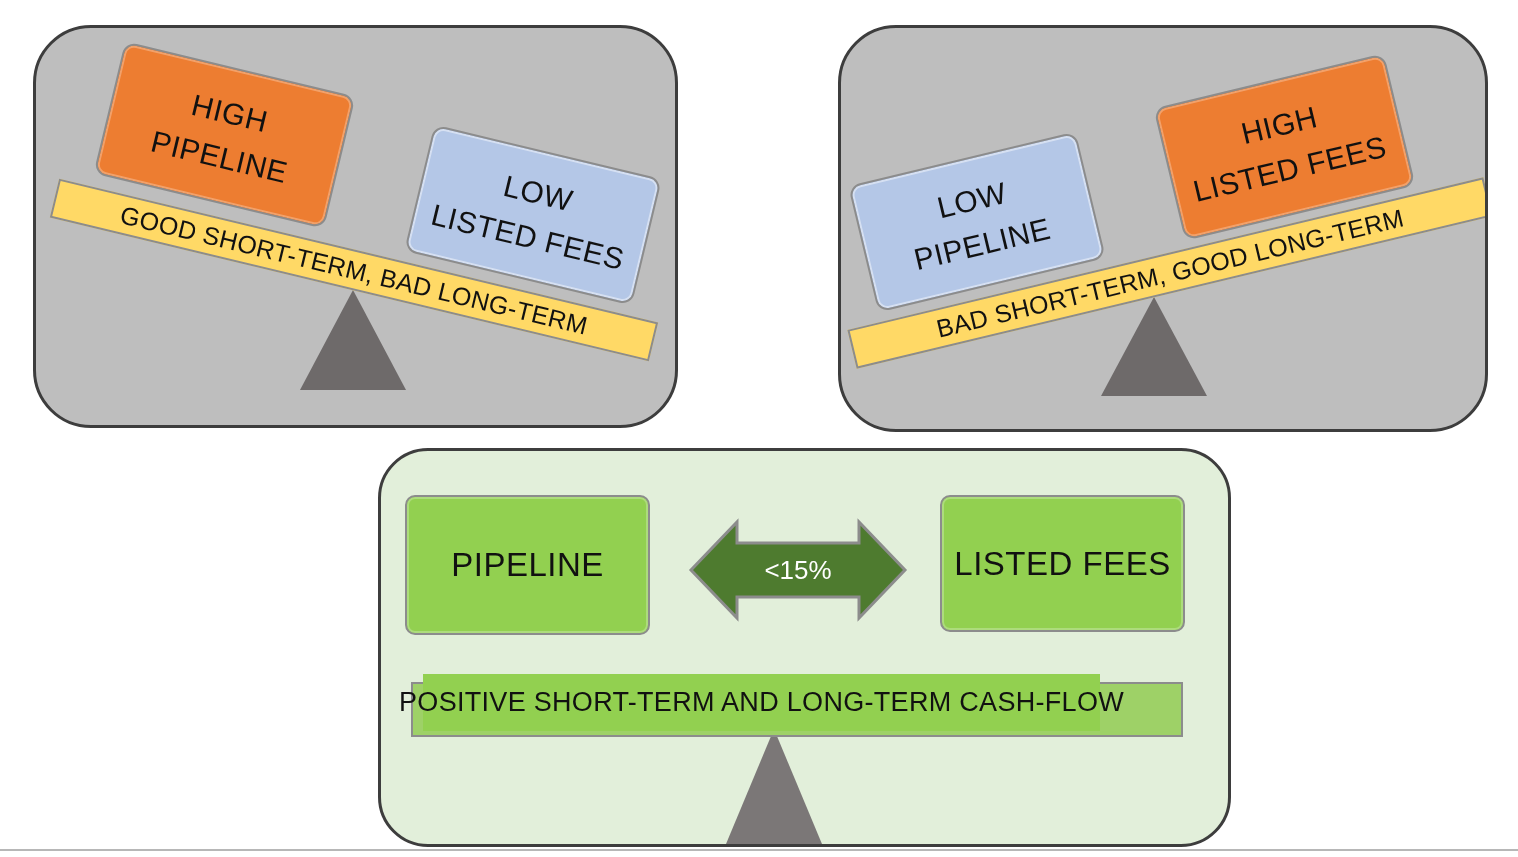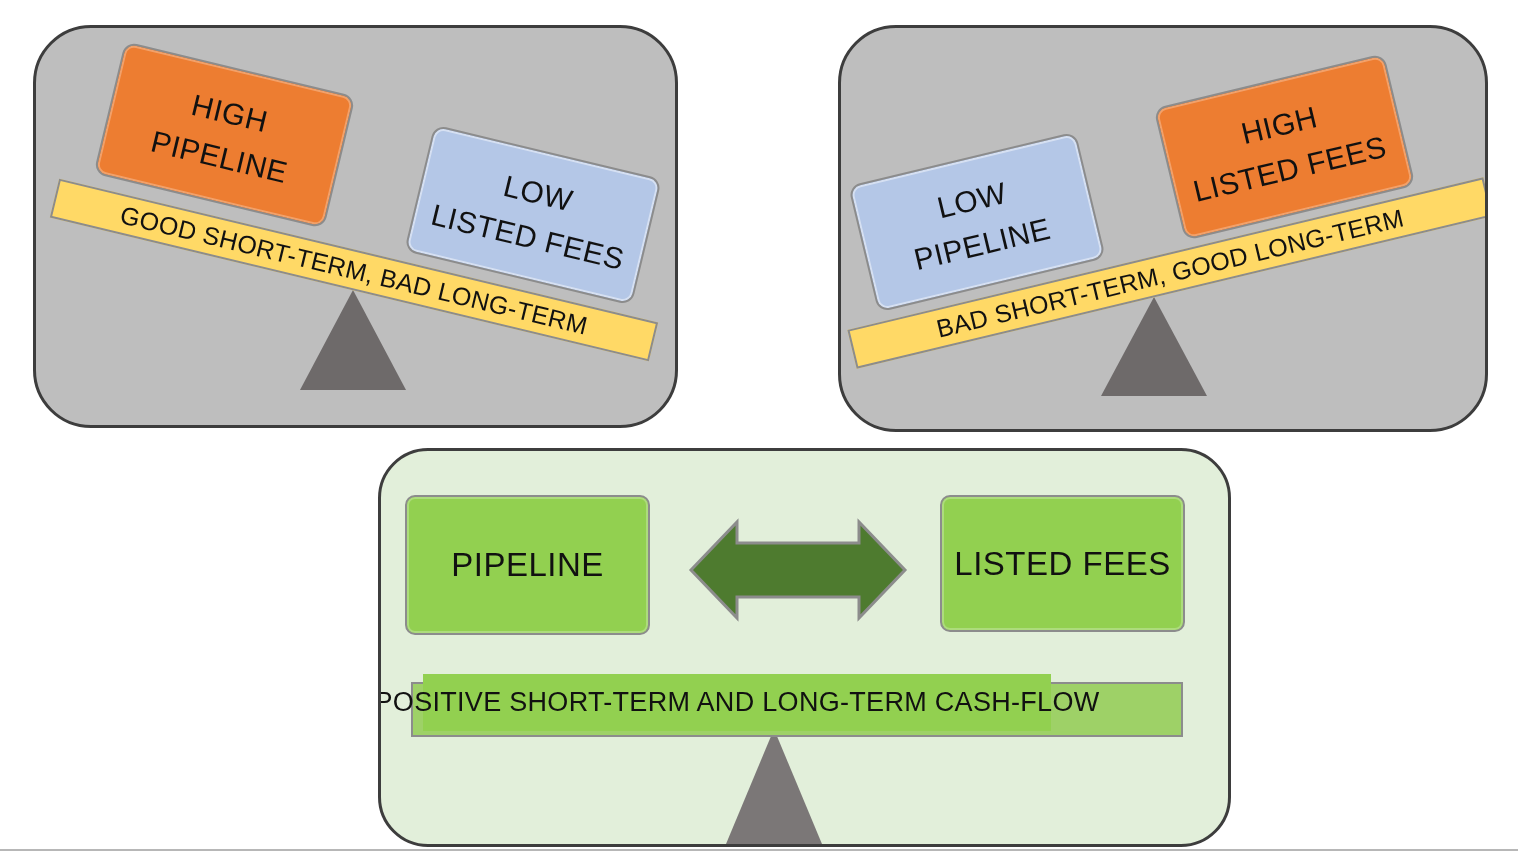--- a/index.html
+++ b/index.html
@@ -64,21 +64,21 @@
   #b-arrow-label{
     position:absolute;left:307px;top:67px;width:220px;height:104px;
     display:flex;align-items:center;justify-content:center;
     color:#ffffff;font-size:26px;
   }
   #b-bar-outer{
     position:absolute;left:30px;top:231px;width:772px;height:55px;box-sizing:border-box;
     background:var(--green-bar-outer);border:2px solid var(--shape-border-gray);
   }
   #b-bar-inner{
-    position:absolute;left:42px;top:223px;width:628px;height:57px;
+    position:absolute;left:42px;top:223px;width:677px;height:57px;
     background:var(--green-box);
     display:flex;align-items:center;justify-content:center;
     font-size:27px;letter-spacing:.3px;white-space:nowrap;
   }
   #b-tri{left:345px;top:278px;}
 
   .footer-line{position:absolute;left:0;top:849px;width:1518px;height:2px;background:var(--footer-line);}
 </style>
 </head>
 <body>
@@ -119,20 +119,21 @@
     <div class="tri tall" id="b-tri"></div>
     <div class="gbox" id="b-pipeline">
       <span>PIPELINE</span>
     </div>
     <div class="gbox" id="b-listedfees">
       <span>LISTED FEES</span>
     </div>
     <svg id="b-arrow" viewBox="0 0 220 104" style="position:absolute;">
       <polygon points="3,52 49,4 49,25 171,25 171,4 217,52 171,100 171,79 49,79 49,100" fill="var(--arrow-green)" stroke="var(--shape-border-gray)" stroke-width="3" stroke-linejoin="miter"></polygon>
     </svg>
+    <div id="b-arrow-label">&lt;15%</div>
     <div id="b-bar-outer"></div>
     <div id="b-bar-inner">
       <span>POSITIVE SHORT-TERM AND LONG-TERM CASH-FLOW</span>
     </div>
   </section>
 
   <div class="footer-line"></div>
 </div>
 
 </body></html>

